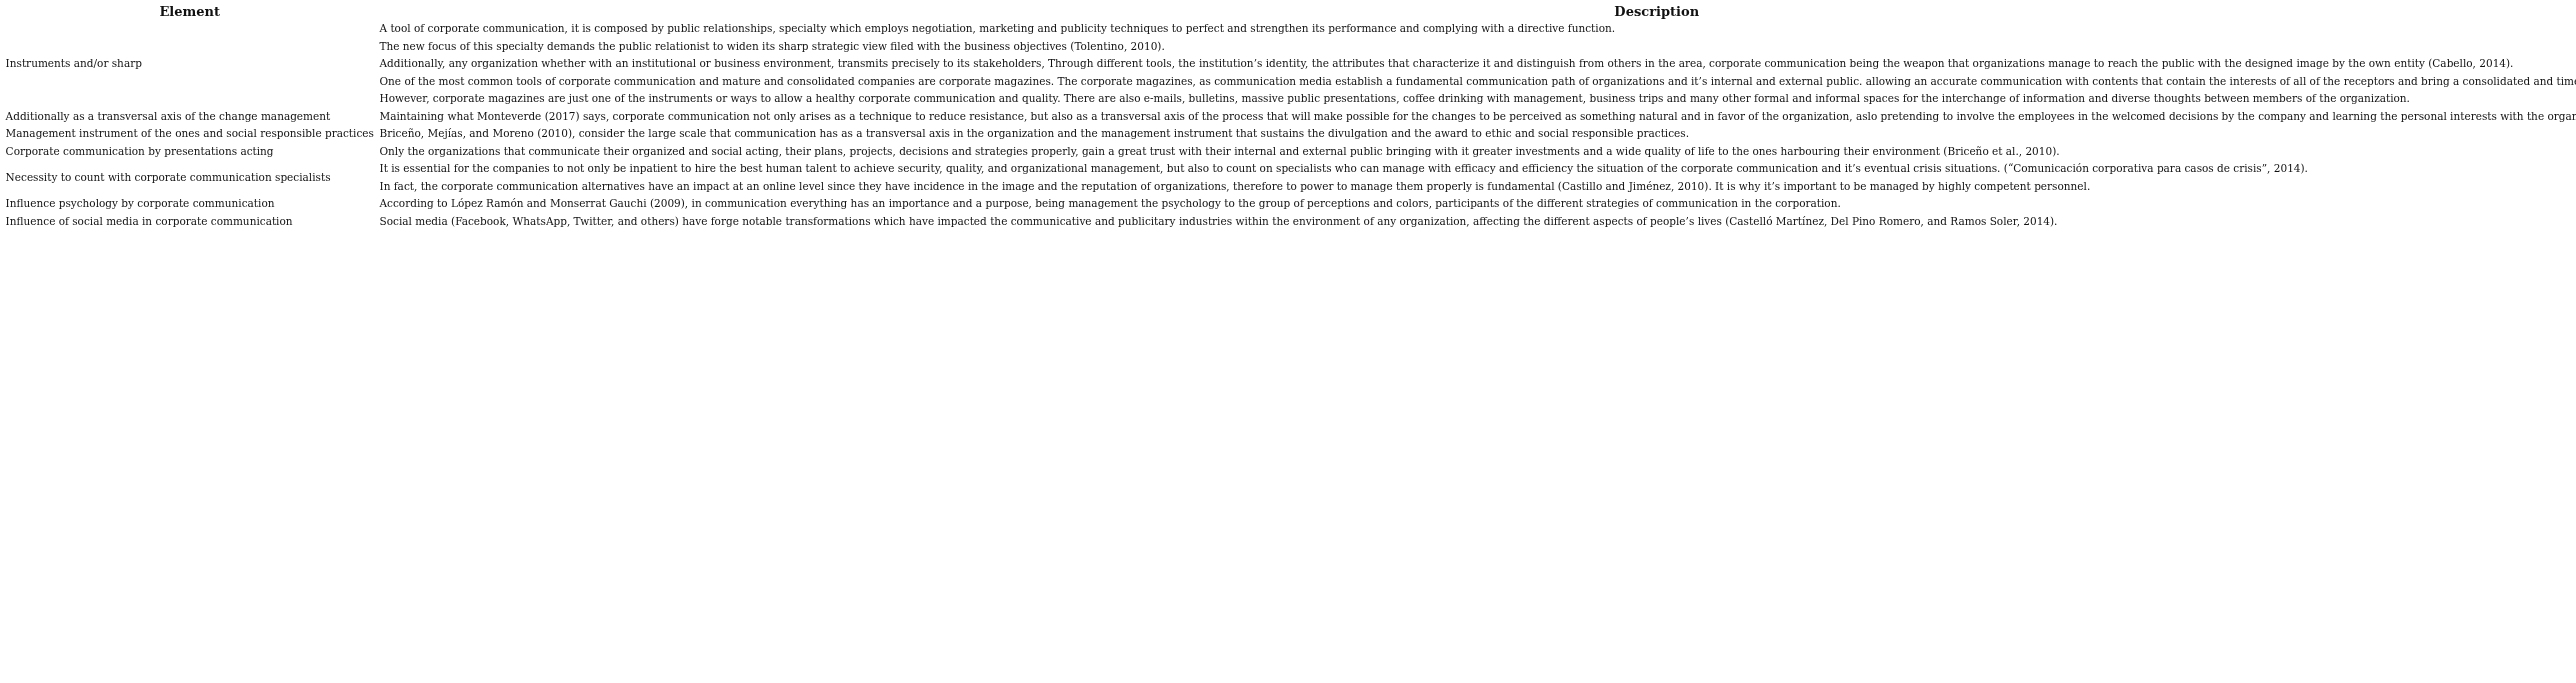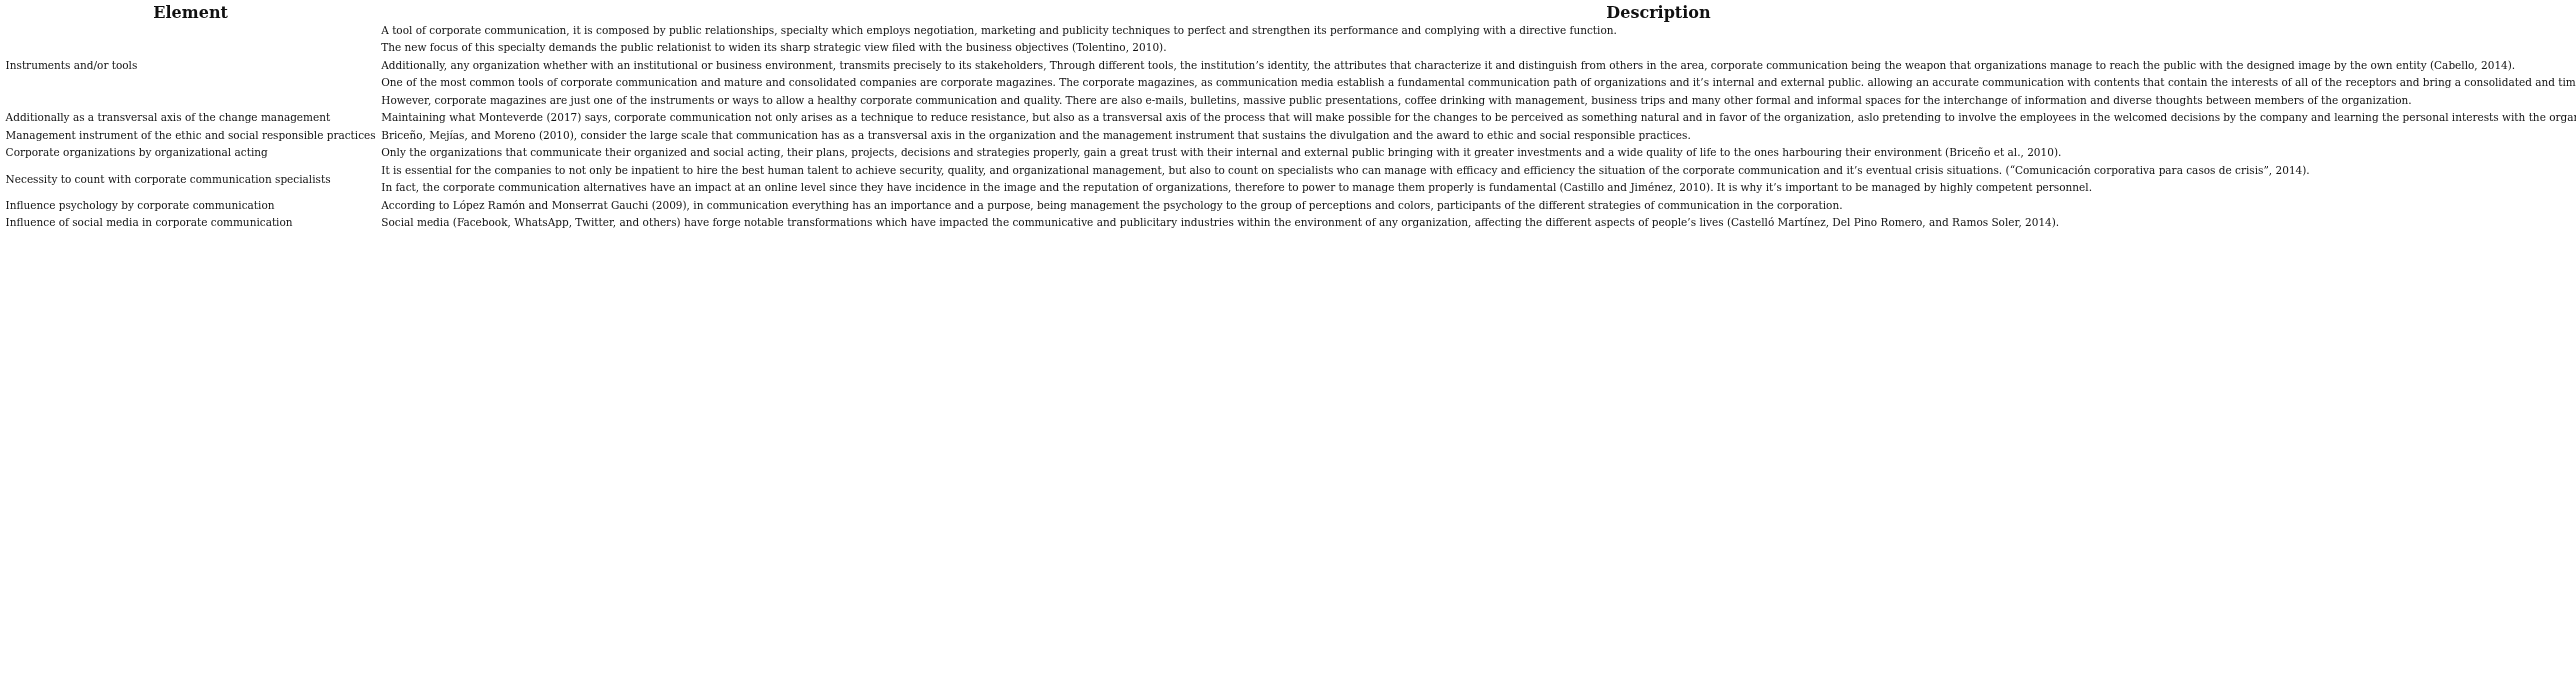--- a/index.html
+++ b/index.html
@@ -15,21 +15,21 @@
       color: #111111;
       font-size: 10.5px;
     }
     table.doc-table {
       border-collapse: collapse;
       margin-left: 2.8px;
       margin-top: 2.8px;
     }
     table.doc-table th {
       font-weight: bold;
-      font-size: 16px;
+      font-size: 13px;
       text-align: center;
       height: 17.5px;
       padding: 0 2.8px;
       vertical-align: middle;
     }
     table.doc-table td {
       font-size: 10.5px;
       height: 17.5px;
       line-height: 17.5px;
       padding: 0 2.8px;
@@ -50,21 +50,21 @@
 <table class="doc-table">
   <thead>
     <tr>
       <th class="element-head">Element</th>
       <th>Description</th>
     </tr>
   </thead>
   <tbody>
 
     <tr>
-      <td class="element-cell" rowspan="5">Instruments and/or tools</td>
+      <td class="element-cell" rowspan="5">Instruments and/or sharp</td>
       <td>A tool of corporate communication, it is composed by public relationships, specialty which employs negotiation, marketing and publicity techniques to perfect and strengthen its performance and complying with a directive function.</td>
     </tr>
     <tr>
       <td>The new focus of this specialty demands the public relationist to widen its sharp strategic view filed with the business objectives (Tolentino, 2010).</td>
     </tr>
     <tr>
       <td>Additionally, any organization whether with an institutional or business environment, transmits precisely to its stakeholders, Through different tools, the institution’s identity, the attributes that characterize it and distinguish from others in the area, corporate communication being the weapon that organizations manage to reach the public with the designed image by the own entity (Cabello, 2014).</td>
     </tr>
     <tr>
       <td>One of the most common tools of corporate communication and mature and consolidated companies are corporate magazines. The corporate magazines, as communication media establish a fundamental communication path of organizations and it’s internal and external public. allowing an accurate communication with contents that contain the interests of all of the receptors and bring a consolidated and timely message according to the organizational image (Cabello, 2014).</td>
@@ -72,26 +72,26 @@
     <tr>
       <td>However, corporate magazines are just one of the instruments or ways to allow a healthy corporate communication and quality. There are also e-mails, bulletins, massive public presentations, coffee drinking with management, business trips and many other formal and informal spaces for the interchange of information and diverse thoughts between members of the organization.</td>
     </tr>
 
     <tr>
       <td class="element-cell">Additionally as a transversal axis of the change management</td>
       <td>Maintaining what Monteverde (2017) says, corporate communication not only arises as a technique to reduce resistance, but also as a transversal axis of the process that will make possible for the changes to be perceived as something natural and in favor of the organization, aslo pretending to involve the employees in the welcomed decisions by the company and learning the personal interests with the organizationals.</td>
     </tr>
 
     <tr>
-      <td class="element-cell">Management instrument of the ethic and social responsible practices</td>
+      <td class="element-cell">Management instrument of the ones and social responsible practices</td>
       <td>Briceño, Mejías, and Moreno (2010), consider the large scale that communication has as a transversal axis in the organization and the management instrument that sustains the divulgation and the award to ethic and social responsible practices.</td>
     </tr>
 
     <tr>
-      <td class="element-cell">Corporate organizations by organizational acting</td>
+      <td class="element-cell">Corporate communication by presentations acting</td>
       <td>Only the organizations that communicate their organized and social acting, their plans, projects, decisions and strategies properly, gain a great trust with their internal and external public bringing with it greater investments and a wide quality of life to the ones harbouring their environment (Briceño et al., 2010).</td>
     </tr>
 
     <tr>
       <td class="element-cell" rowspan="2">Necessity to count with corporate communication specialists</td>
       <td>It is essential for the companies to not only be inpatient to hire the best human talent to achieve security, quality, and organizational management, but also to count on specialists who can manage with efficacy and efficiency the situation of the corporate communication and it’s eventual crisis situations. (“Comunicación corporativa para casos de crisis”, 2014).</td>
     </tr>
     <tr>
       <td>In fact, the corporate communication alternatives have an impact at an online level since they have incidence in the image and the reputation of organizations, therefore to power to manage them properly is fundamental (Castillo and Jiménez, 2010). It is why it’s important to be managed by highly competent personnel.</td>
     </tr>

